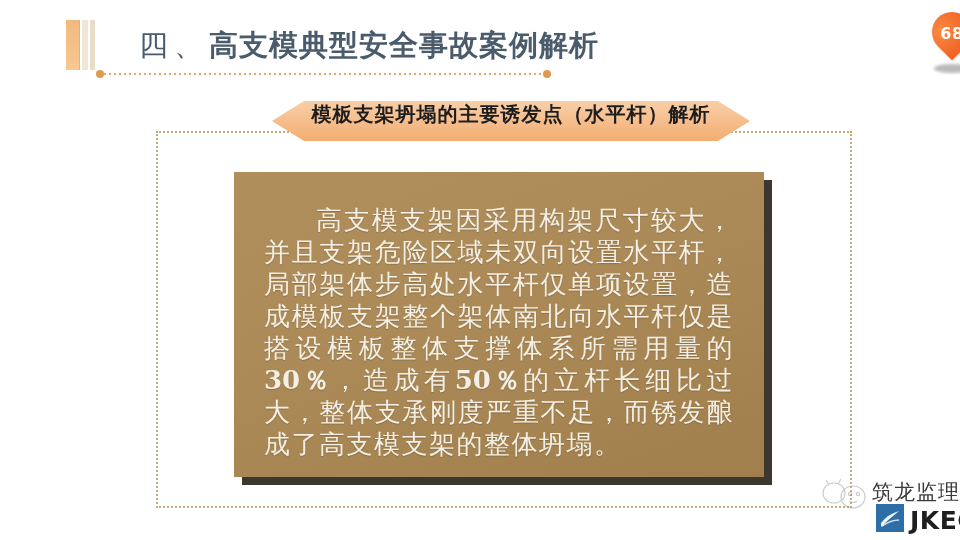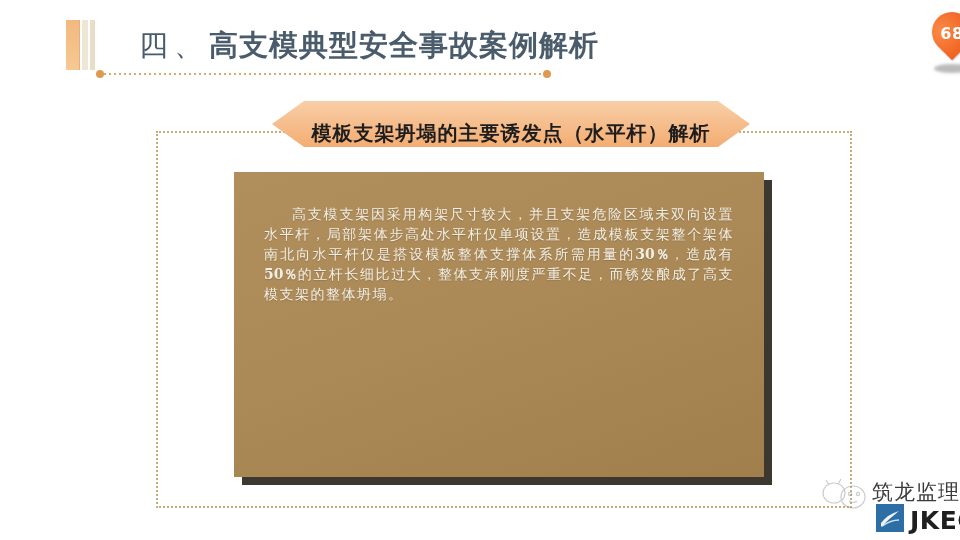--- a/index.html
+++ b/index.html
@@ -65,47 +65,47 @@
 
   
   .dashed-frame{
     position:absolute;left:122px;top:131px;width:696px;height:377px;
     border:2px dotted #c9ab79;
     box-sizing:border-box;
   }
 
   
   .ribbon{
-    position:absolute;left:238px;top:101px;width:478px;height:46px;
+    position:absolute;left:238px;top:101px;width:478px;height:40px;
     background:linear-gradient(180deg,#f8cfa8 0%,#f6bf8f 45%,#f3ad72 100%);
     -webkit-clip-path:polygon(0 50%,32px 0,calc(100% - 32px) 0,100% 50%,calc(100% - 32px) 100%,32px 100%);
     clip-path:polygon(0 50%,32px 0,calc(100% - 32px) 0,100% 50%,calc(100% - 32px) 100%,32px 100%);
-    display:flex;align-items:flex-end;justify-content:center;
+    display:flex;align-items:flex-start;justify-content:center;
   }
   .ribbon-text{
     font-size:20px;font-weight:700;color:#1d1d1d;letter-spacing:1px;
     font-family:"DejaVu Serif","Liberation Serif",serif;
     white-space:nowrap;
   }
 
   
   .box-shadow{
     position:absolute;left:208px;top:180px;width:530px;height:305px;
     background:#3c382f;
   }
   .box{
     position:absolute;left:200px;top:172px;width:530px;height:305px;
     background:linear-gradient(160deg,#b08f5c 0%,#ab8a58 45%,#a07f4c 100%);
     box-sizing:border-box;
     padding:32px 30px 0 30px;
   }
   .box-text{
     color:#f4efe4;
-    font-size:14px;
-    line-height:20px;
+    font-size:26px;
+    line-height:32px;
     text-align:justify;
     text-indent:2em;
     letter-spacing:1.5px;
     font-family:"DejaVu Serif","Liberation Serif",serif;
     text-shadow:0 1px 1px rgba(0,0,0,.18);
   }
   .box-text b{font-weight:700;letter-spacing:0;}
 
   
   .wm{position:absolute;left:786px;top:476px;width:170px;height:58px;text-align:right;}

